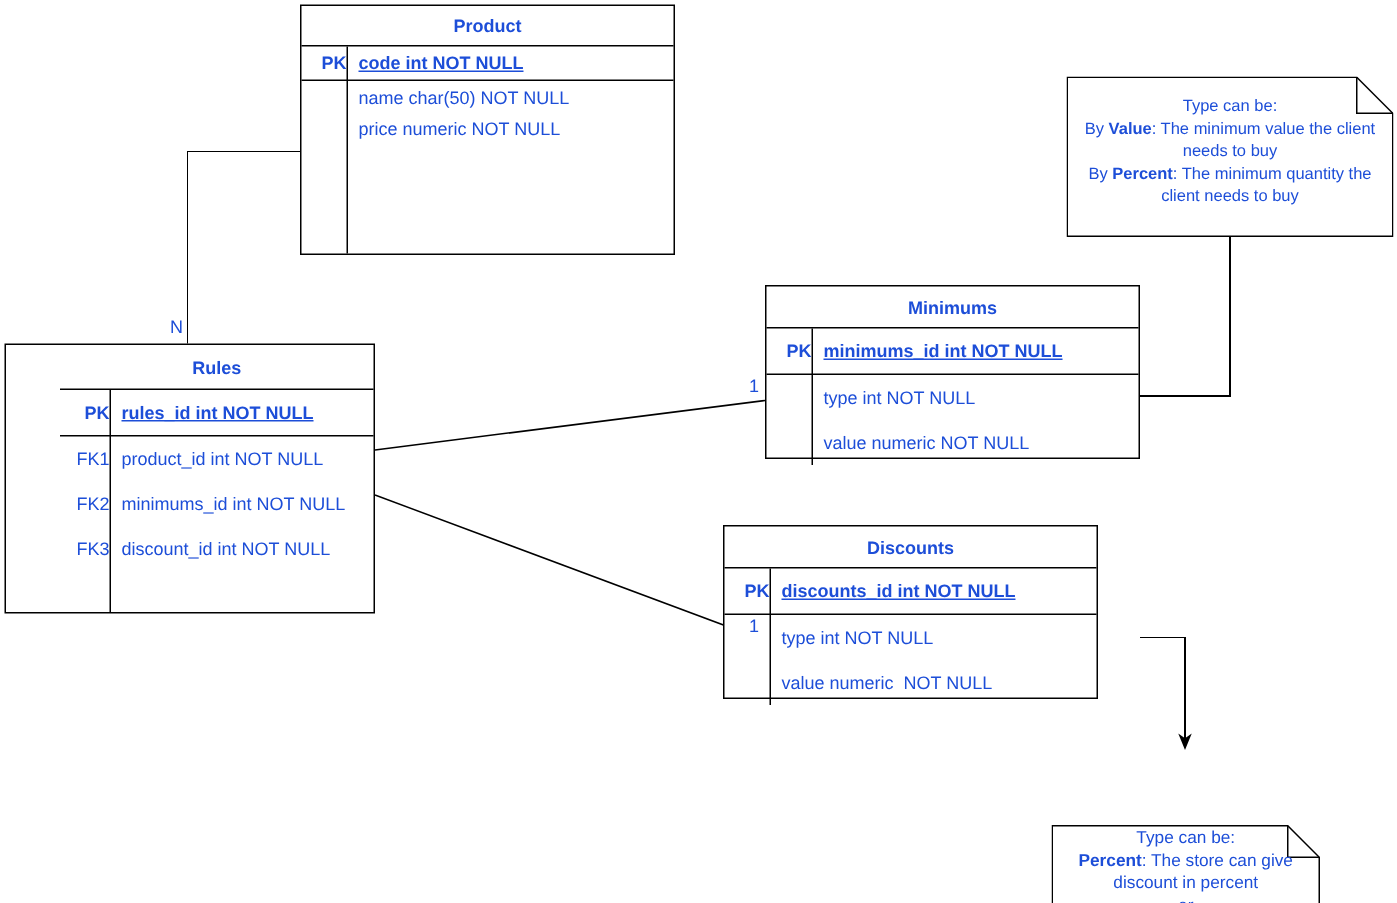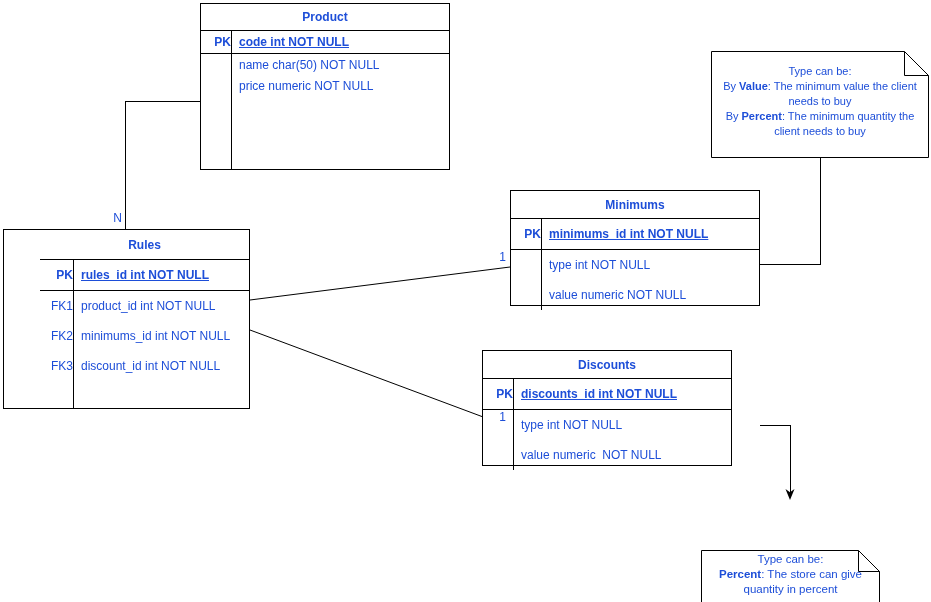--- a/index.html
+++ b/index.html
@@ -221,19 +221,19 @@
   </div>
 
   <div class="note n-bottom">
     <svg width="179" height="96" xmlns="http://www.w3.org/2000/svg">
       <path d="M0.5,0.5 H157.5 L178.5,21.5 V95.5 H0.5 Z" fill="#ffffff" stroke="#000000"></path>
       <path d="M157.5,0.5 V21.5 H178.5" fill="none" stroke="#000000"></path>
     </svg>
     <div class="note-text">
       <div class="note-line"><span>Type can be:</span><b></b><span></span></div>
       <div class="note-line"><span></span><b>Percent</b><span>: The store can give</span></div>
-      <div class="note-line"><span>quantity in percent</span><b></b><span></span></div>
+      <div class="note-line"><span>discount in percent</span><b></b><span></span></div>
       <div class="note-line"><span>or</span><b></b><span></span></div>
       <div class="note-line"><span>discount in value</span><b></b><span></span></div>
     </div>
   </div>
 
 </div>
 
 </body></html>

